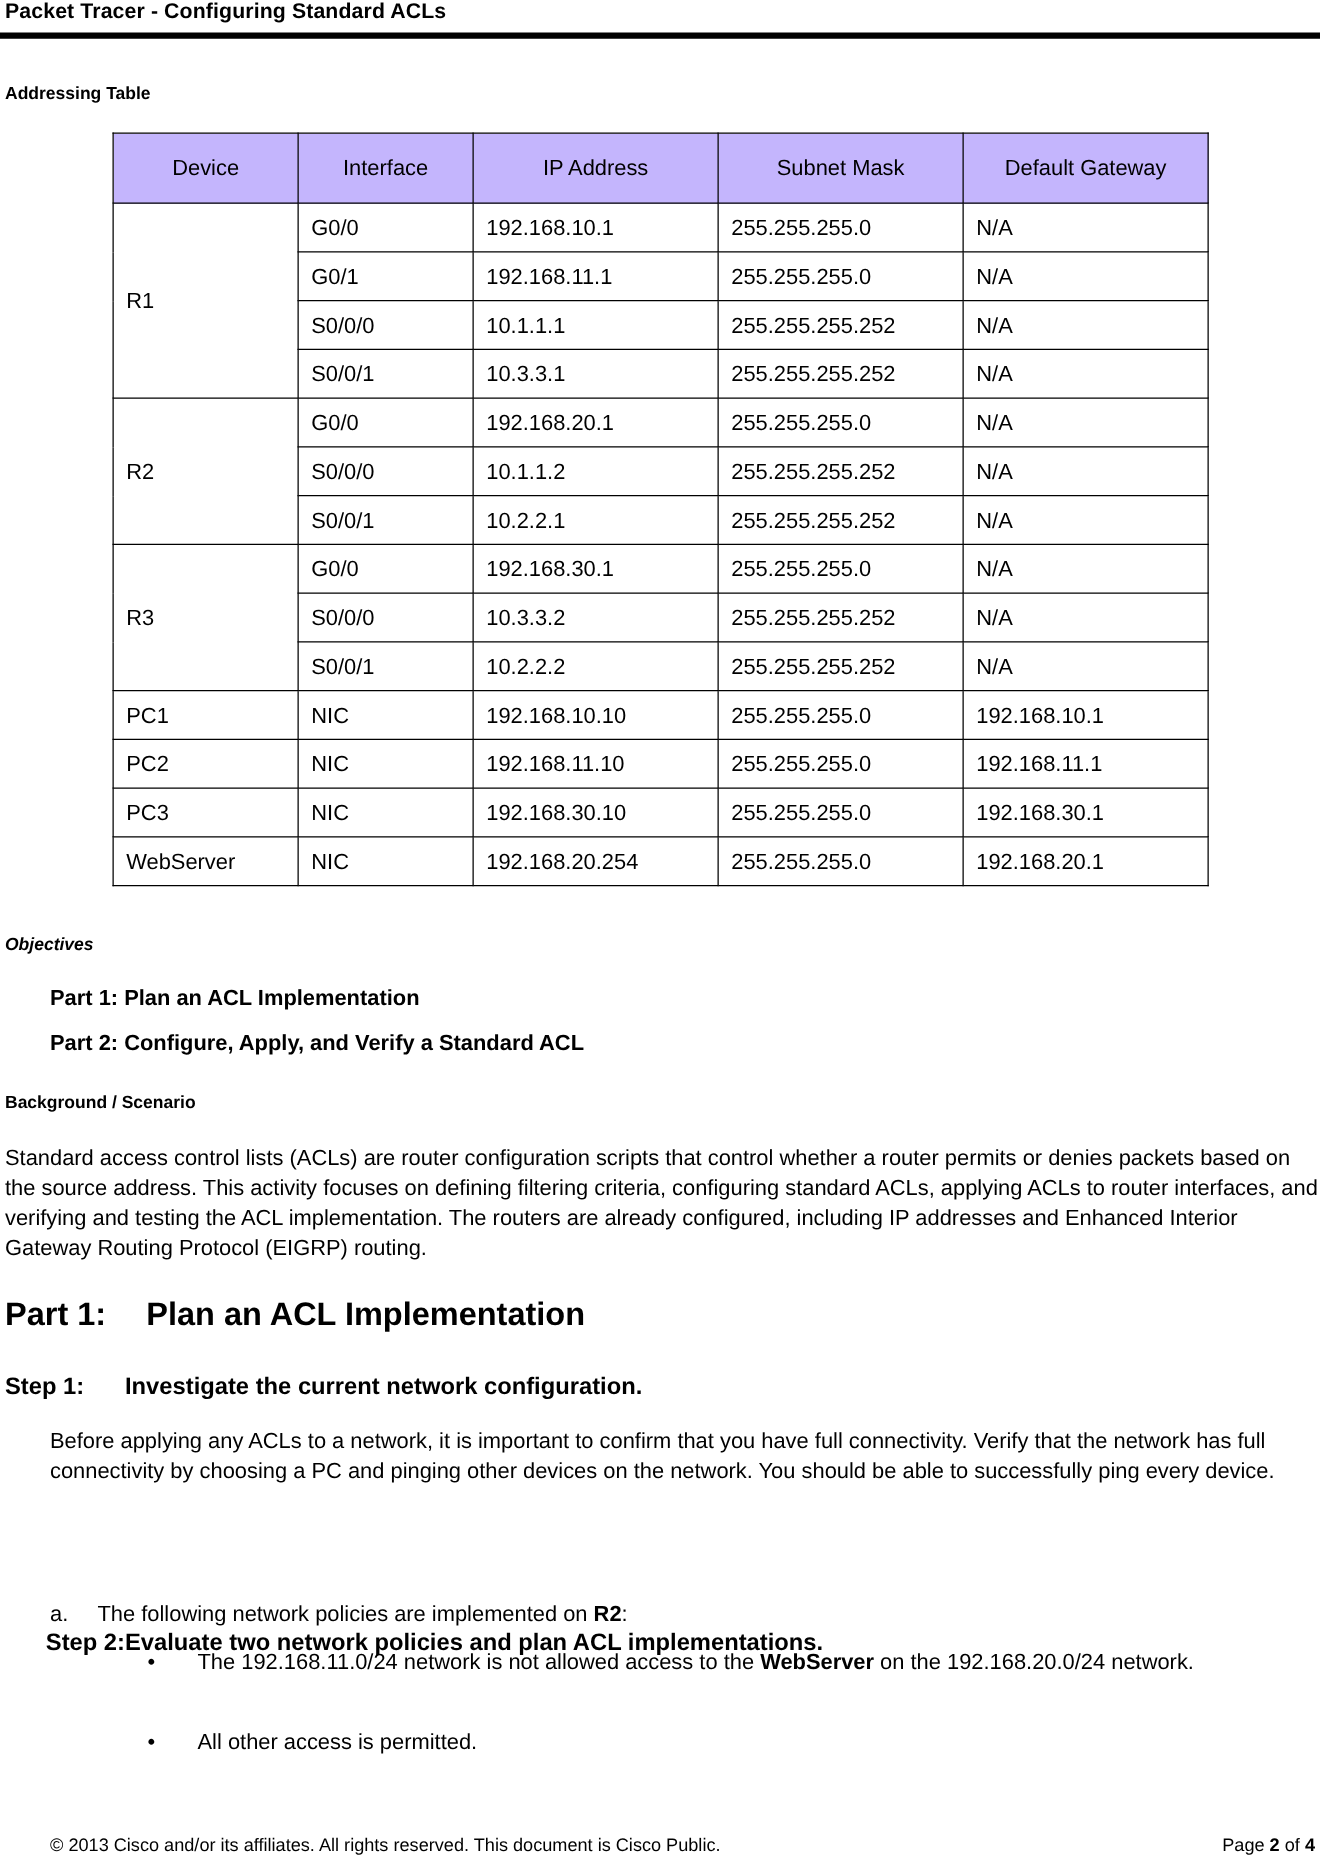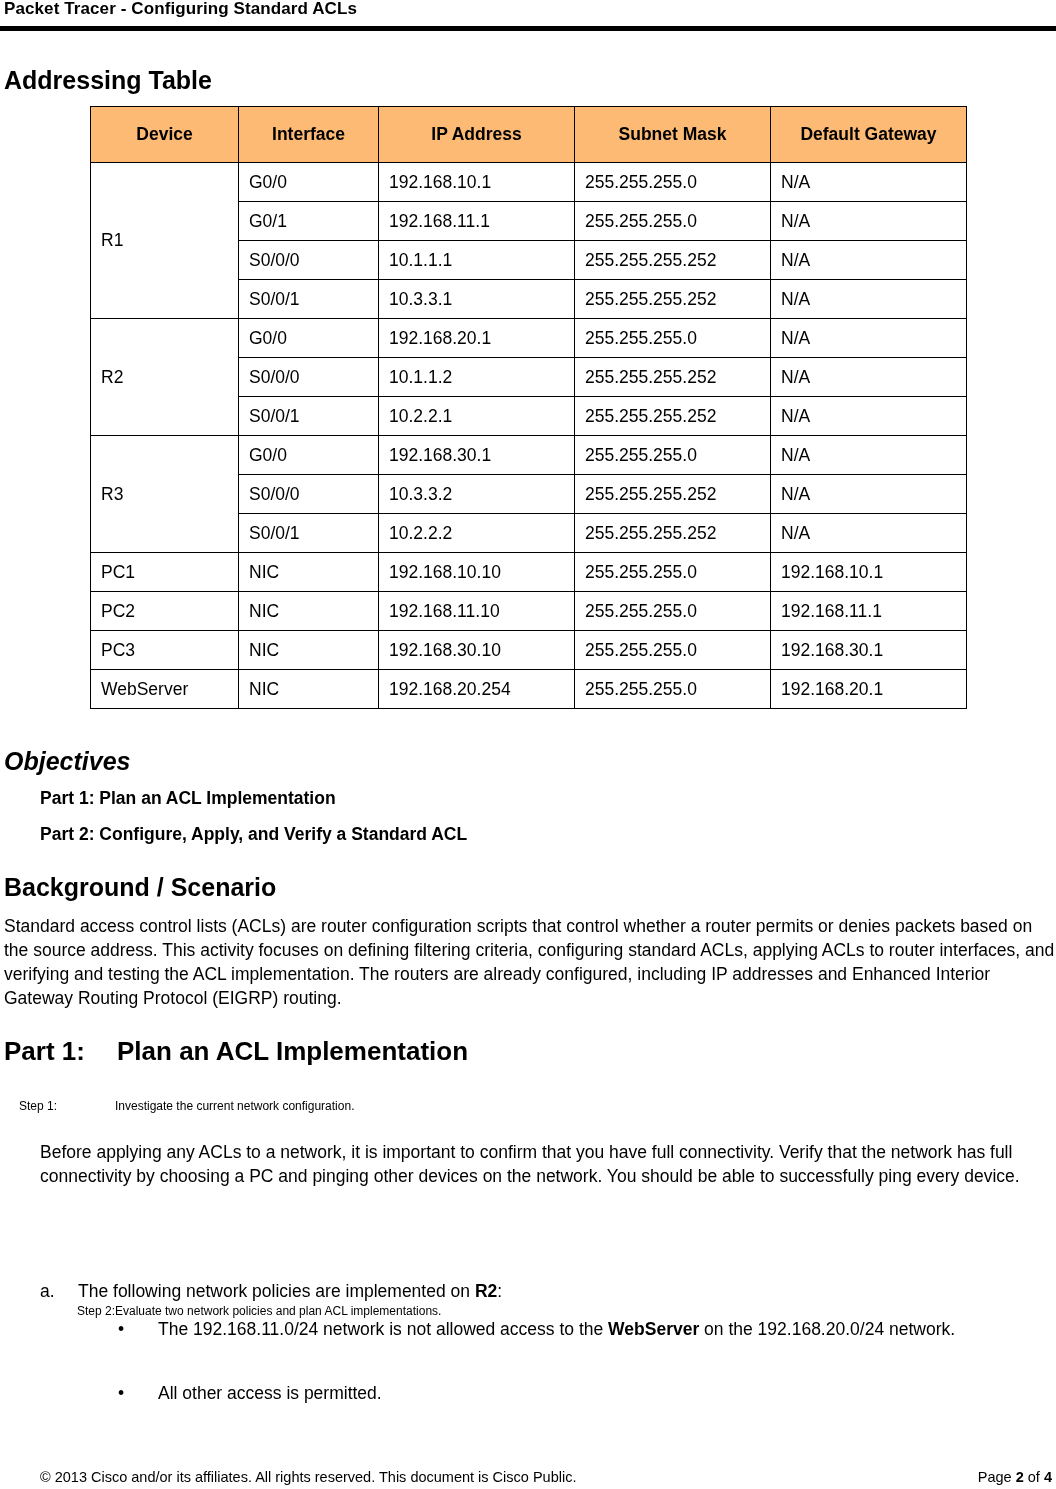--- a/index.html
+++ b/index.html
@@ -27,43 +27,43 @@
       position: absolute;
       left: 0;
       top: 26px;
       width: 1056px;
       height: 5px;
       background: #000000;
     }
     .h1 {
       position: absolute;
       left: 4px;
-      font-size: 25px;
+      font-size: 14px;
       font-weight: bold;
     }
     .addr-title { top: 66px; }
     .obj-title { top: 747px; font-style: italic; }
     .bg-title { top: 873px; }
 
     table.addr {
       position: absolute;
       left: 90px;
       top: 106px;
       border-collapse: collapse;
       font-size: 17.5px;
     }
     table.addr th, table.addr td {
       border: 1px solid #000000;
       padding: 0 10px;
       height: 39px;
       box-sizing: border-box;
     }
     table.addr th {
-      background: #fdba74;
-      font-weight: bold;
+      background: #c4b5fd;
+      font-weight: normal;
       text-align: center;
       height: 56px;
       font-size: 17.5px;
     }
     table.addr td { text-align: left; }
     col.c1 { width: 148px; }
     col.c2 { width: 140px; }
     col.c3 { width: 196px; }
     col.c4 { width: 196px; }
     col.c5 { width: 196px; }
@@ -91,23 +91,22 @@
       position: absolute;
       left: 4px;
       top: 1036px;
       font-size: 26px;
       font-weight: bold;
     }
     .part-title .num { display: inline-block; width: 113px; }
     .step-title {
       position: absolute;
       left: 4px;
-      font-size: 12px;
-      font-weight: normal;
-      margin-left: 15px;
+      font-size: 19px;
+      font-weight: bold;
     }
     .step-title .num { display: inline-block; width: 96px; }
     .step1 { top: 1099px; }
     .step2 { top: 1304px; text-align: right; }
     .step1-para {
       left: 40px;
       top: 1140px;
       width: 1016px;
     }
     .item-a {

